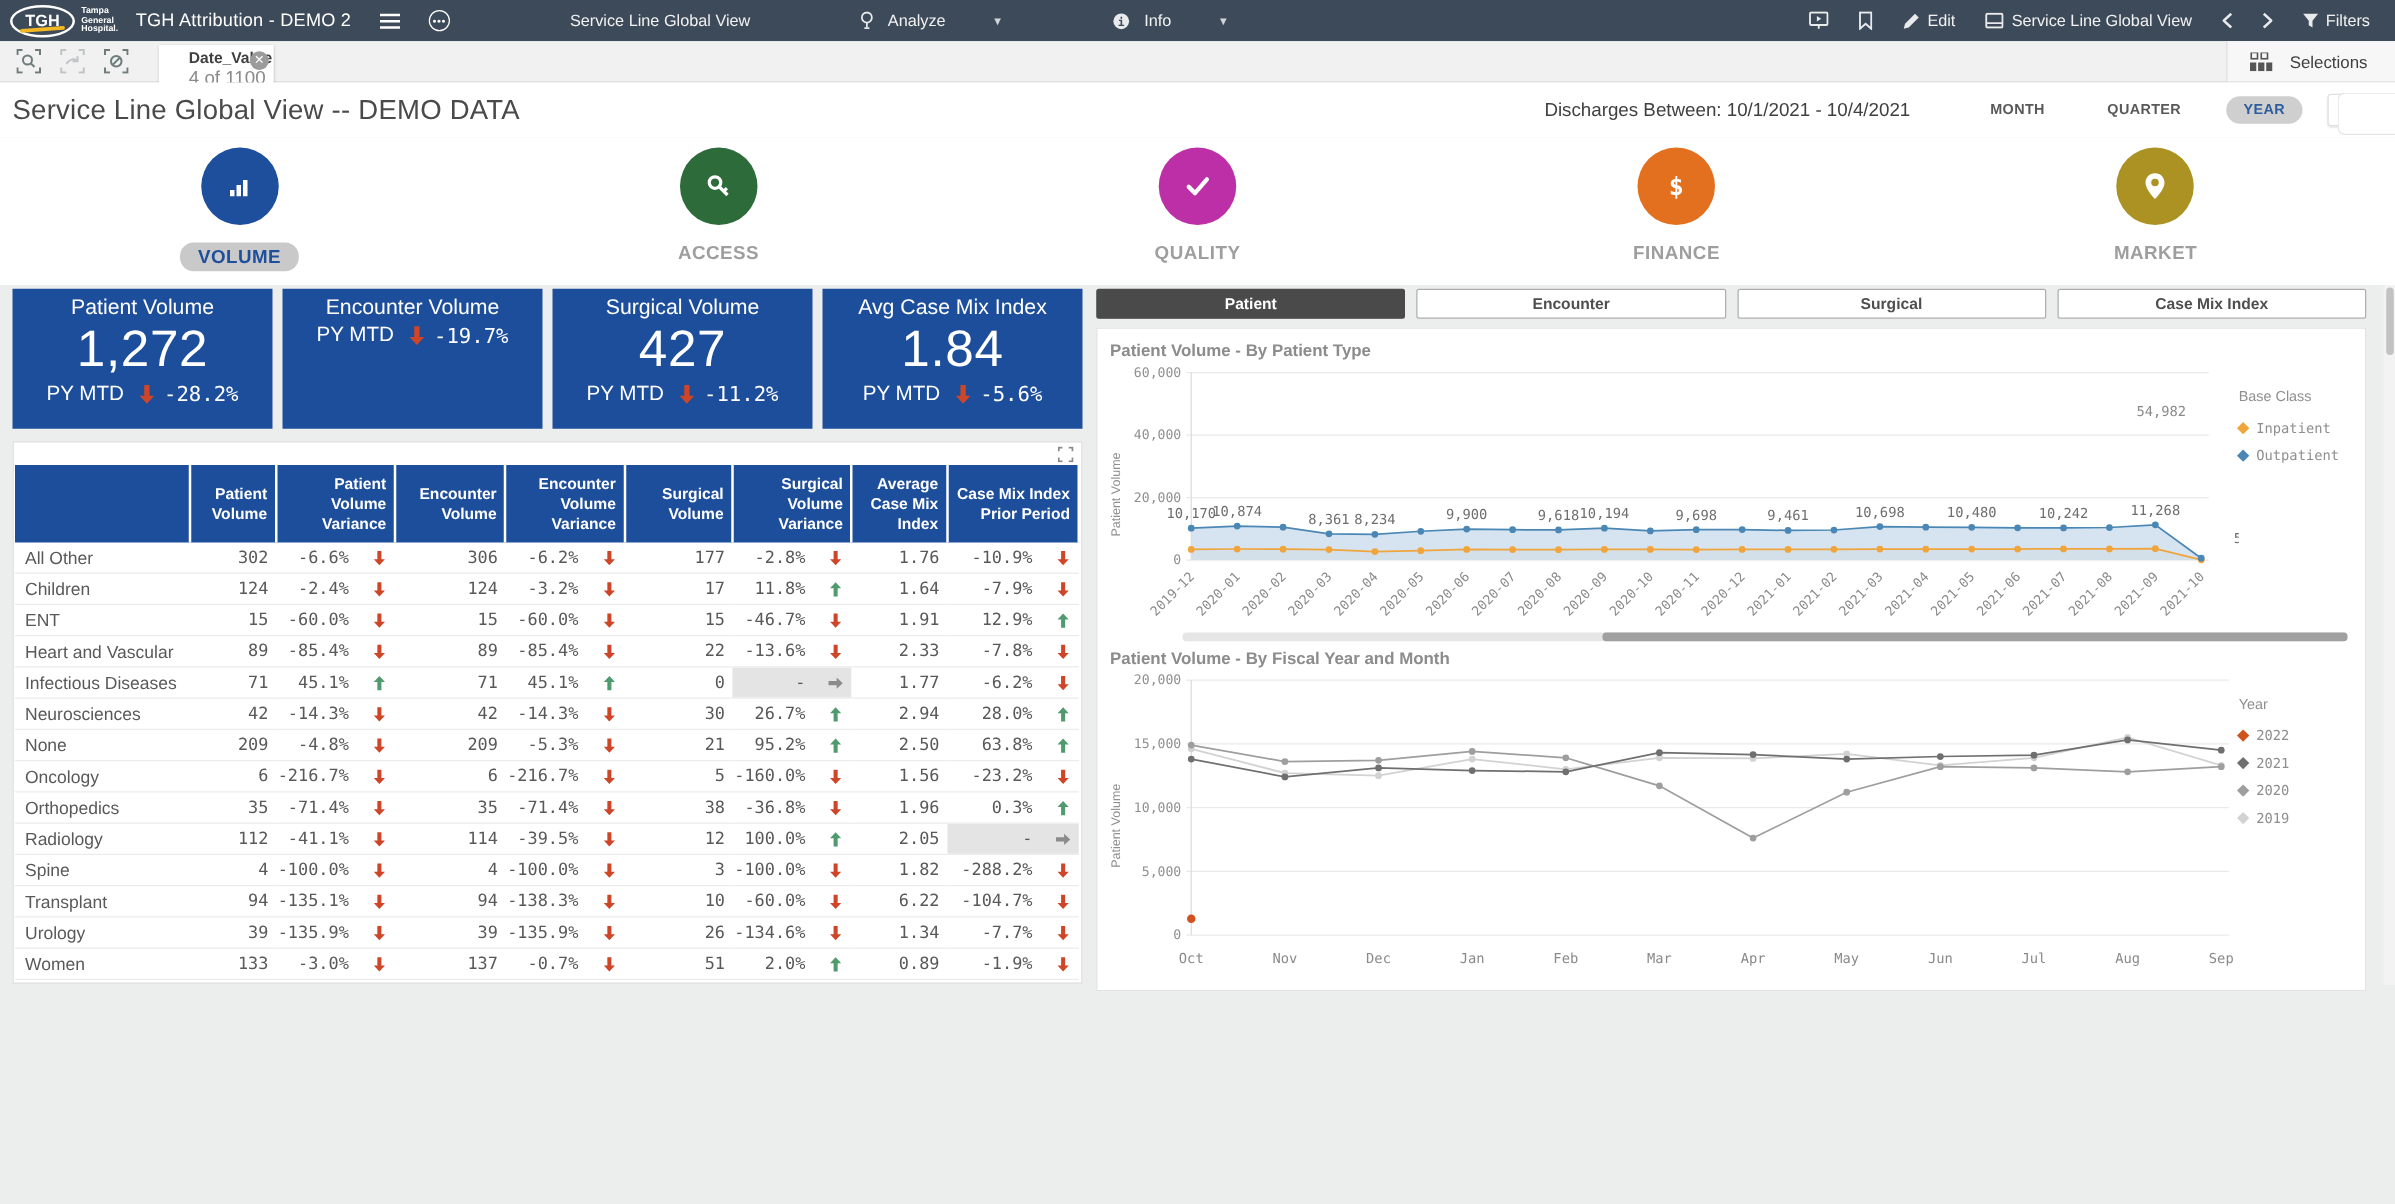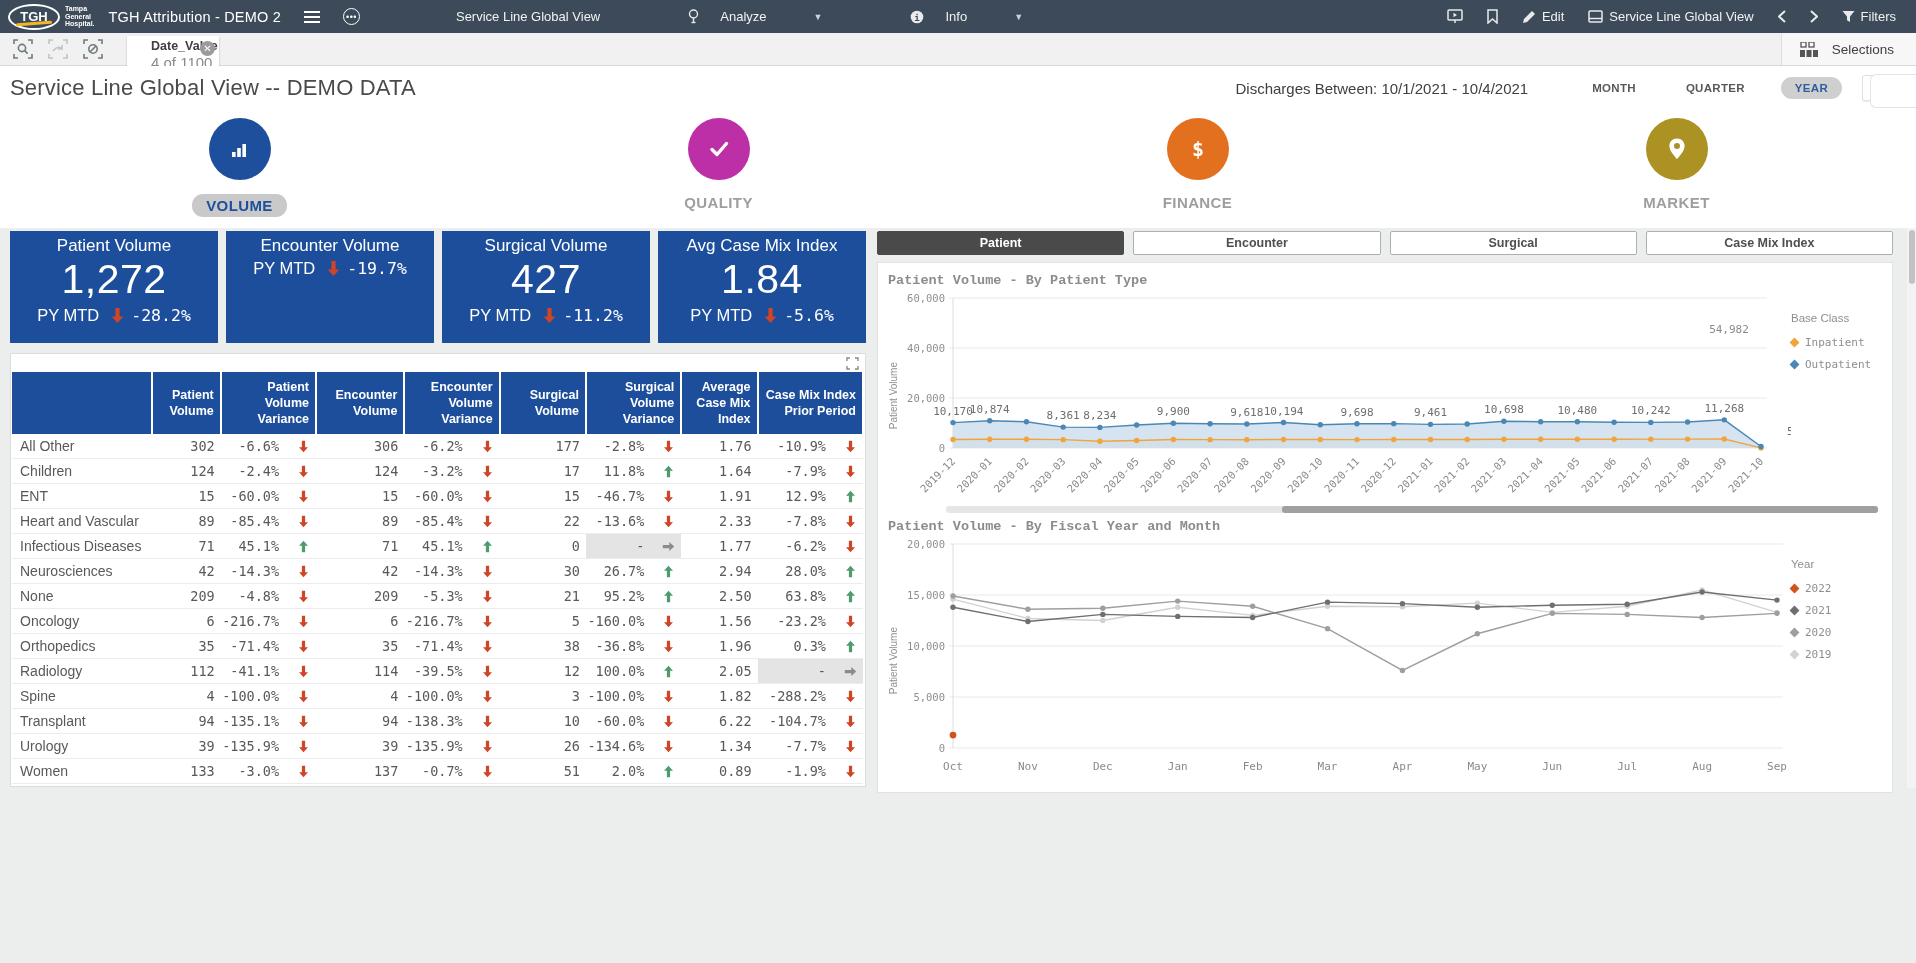--- a/index.html
+++ b/index.html
@@ -14,21 +14,21 @@
      display:flex; align-items:center; justify-content:center; font-weight:bold; font-size:13px; position:relative; }
   .logo-oval:after { content:""; position:absolute; left:6px; bottom:3px; width:36px; height:3px;
      background:#f2b722; border-radius:2px; transform:rotate(-4deg); }
   .logo-name { font-size:7px; line-height:7.5px; font-weight:bold; margin-left:5px; }
   .app-title { font-size:14.5px; margin-left:14px; letter-spacing:.2px; }
   .tb-icon { width:30px; height:33px; display:flex; align-items:center; justify-content:center; cursor:pointer; }
   .hamburger { font-size:17px; margin-left:16px; }
   .dots-circle { width:17px; height:17px; border:1.5px solid #fff; border-radius:50%;
      display:flex; align-items:center; justify-content:center; font-size:9px; letter-spacing:.5px; margin-left:16px; cursor:pointer;}
   .sheet-label { font-size:13px; margin-left:96px; color:#f2f2f2; }
-  .menu-item { display:flex; align-items:center; gap:21px; font-size:13px; margin-left:88px; cursor:pointer; color:#f2f2f2;}
+  .menu-item { display:flex; align-items:center; gap:11px; font-size:13px; margin-left:88px; cursor:pointer; color:#f2f2f2;}
   .menu-item .chev { font-size:9px; margin-left:26px; color:#cfd4d9; }
   .top-right { margin-left:auto; display:flex; align-items:center; gap:4px; padding-right:10px; }
   .top-right .act { display:flex; align-items:center; gap:6px; font-size:13px; padding:0 10px; height:33px; cursor:pointer; color:#f2f2f2;}
   .icon-svg { display:inline-block; vertical-align:middle; }
 
   
   .selbar { height:33px; background:#f1f1f1; border-bottom:1px solid #d9d9d9; display:flex; align-items:stretch; position:relative;}
   .sel-tools { display:flex; align-items:center; padding-left:6px; gap:2px; }
   .sel-tool { width:33px; height:28px; display:flex; align-items:center; justify-content:center; cursor:pointer; border-radius:2px;}
   .sel-tool.disabled { opacity:.38; }
@@ -83,21 +83,21 @@
   td.flat .cellwrap { background:#e4e4e4; margin:0 -6px; padding:0 6px; }
   .arr { flex:none; }
 
   
   .right-col { position:absolute; left:877px; top:3px; width:1016px; }
   .toggle-row { display:flex; gap:9px; }
   .toggle { flex:1; height:24px; background:#fff; border:1px solid #aeaeae; border-radius:2px;
      font-size:12.5px; font-weight:bold; color:#4f4f4f; display:flex; align-items:center; justify-content:center; cursor:pointer;}
   .toggle.sel { background:#4a4a4a; border-color:#4a4a4a; color:#fff; }
   .charts-card { margin-top:7px; background:#fff; border:1px solid #e2e2e2; padding:8px 4px 6px 8px; }
-  .chart-title { font-size:13.5px; font-weight:bold; color:#8c8c8c; margin:2px 0 2px 2px;font-family:Liberation Mono, monospace; }
+  .chart-title { font-size:13.5px; font-weight:bold; color:#8c8c8c; margin:2px 0 2px 2px; }
   .chart-body { display:flex; }
   .ylab { width:15px; display:flex; align-items:center; justify-content:center; }
   .ylab span { writing-mode:vertical-rl; transform:rotate(180deg); font-size:10px; color:#8f8f8f; }
   .legend { width:95px; padding-top:22px; font-size:11px; color:#8f8f8f; }
   .legend .lg-title { margin-bottom:12px; font-size:11.5px; }
   .lg-item { display:flex; align-items:center; gap:7px; margin-bottom:9px; cursor:pointer;}
   .lg-marker { width:7px; height:7px; transform:rotate(45deg); flex:none;}
   .hscroll { height:7px; background:#e6e6e6; margin:4px 10px 6px 60px; position:relative; border-radius:3px; cursor:pointer;}
   .hscroll .thumb { position:absolute; left:36%; right:0; top:0; bottom:0; background:#a0a0a0; border-radius:3px;}
   .vscroll { position:absolute; right:0; top:0; width:9px; height:560px; background:#f3f3f3; }
@@ -281,20 +281,32 @@
           <g fill="#fff">
             <rect x="6" y="17" width="3.6" height="5"></rect>
             <rect x="11.2" y="13" width="3.6" height="9"></rect>
             <rect x="16.4" y="9" width="3.6" height="13"></rect>
             <rect x="21.6" y="5" width="0" height="0"></rect>
           </g>
           <rect x="21" y="6" width="1" height="0" fill="#fff"></rect>
         </svg>
       </div>
       <div class="nav-label sel">VOLUME</div>
+    </div>
+    <div class="nav-col">
+      <div class="nav-circle" style="background: rgb(46, 107, 58);">
+        <svg width="28" height="28" viewBox="0 0 28 28">
+          <g stroke="#fff" stroke-width="2.6" fill="none">
+            <circle cx="11" cy="11" r="4.6"></circle>
+            <line x1="14.4" y1="14.4" x2="21" y2="21"></line>
+            <line x1="18" y1="18" x2="20.5" y2="15.5"></line>
+          </g>
+        </svg>
+      </div>
+      <div class="nav-label">ACCESS</div>
     </div>
     <div class="nav-col">
       <div class="nav-circle" style="background: rgb(188, 47, 167);">
         <svg width="28" height="28" viewBox="0 0 28 28">
           <path d="M7 14.5 l5 5 L21.5 8.5" stroke="#fff" stroke-width="3.4" fill="none" stroke-linecap="round" stroke-linejoin="round"></path>
         </svg>
       </div>
       <div class="nav-label">QUALITY</div>
     </div>
     <div class="nav-col">

